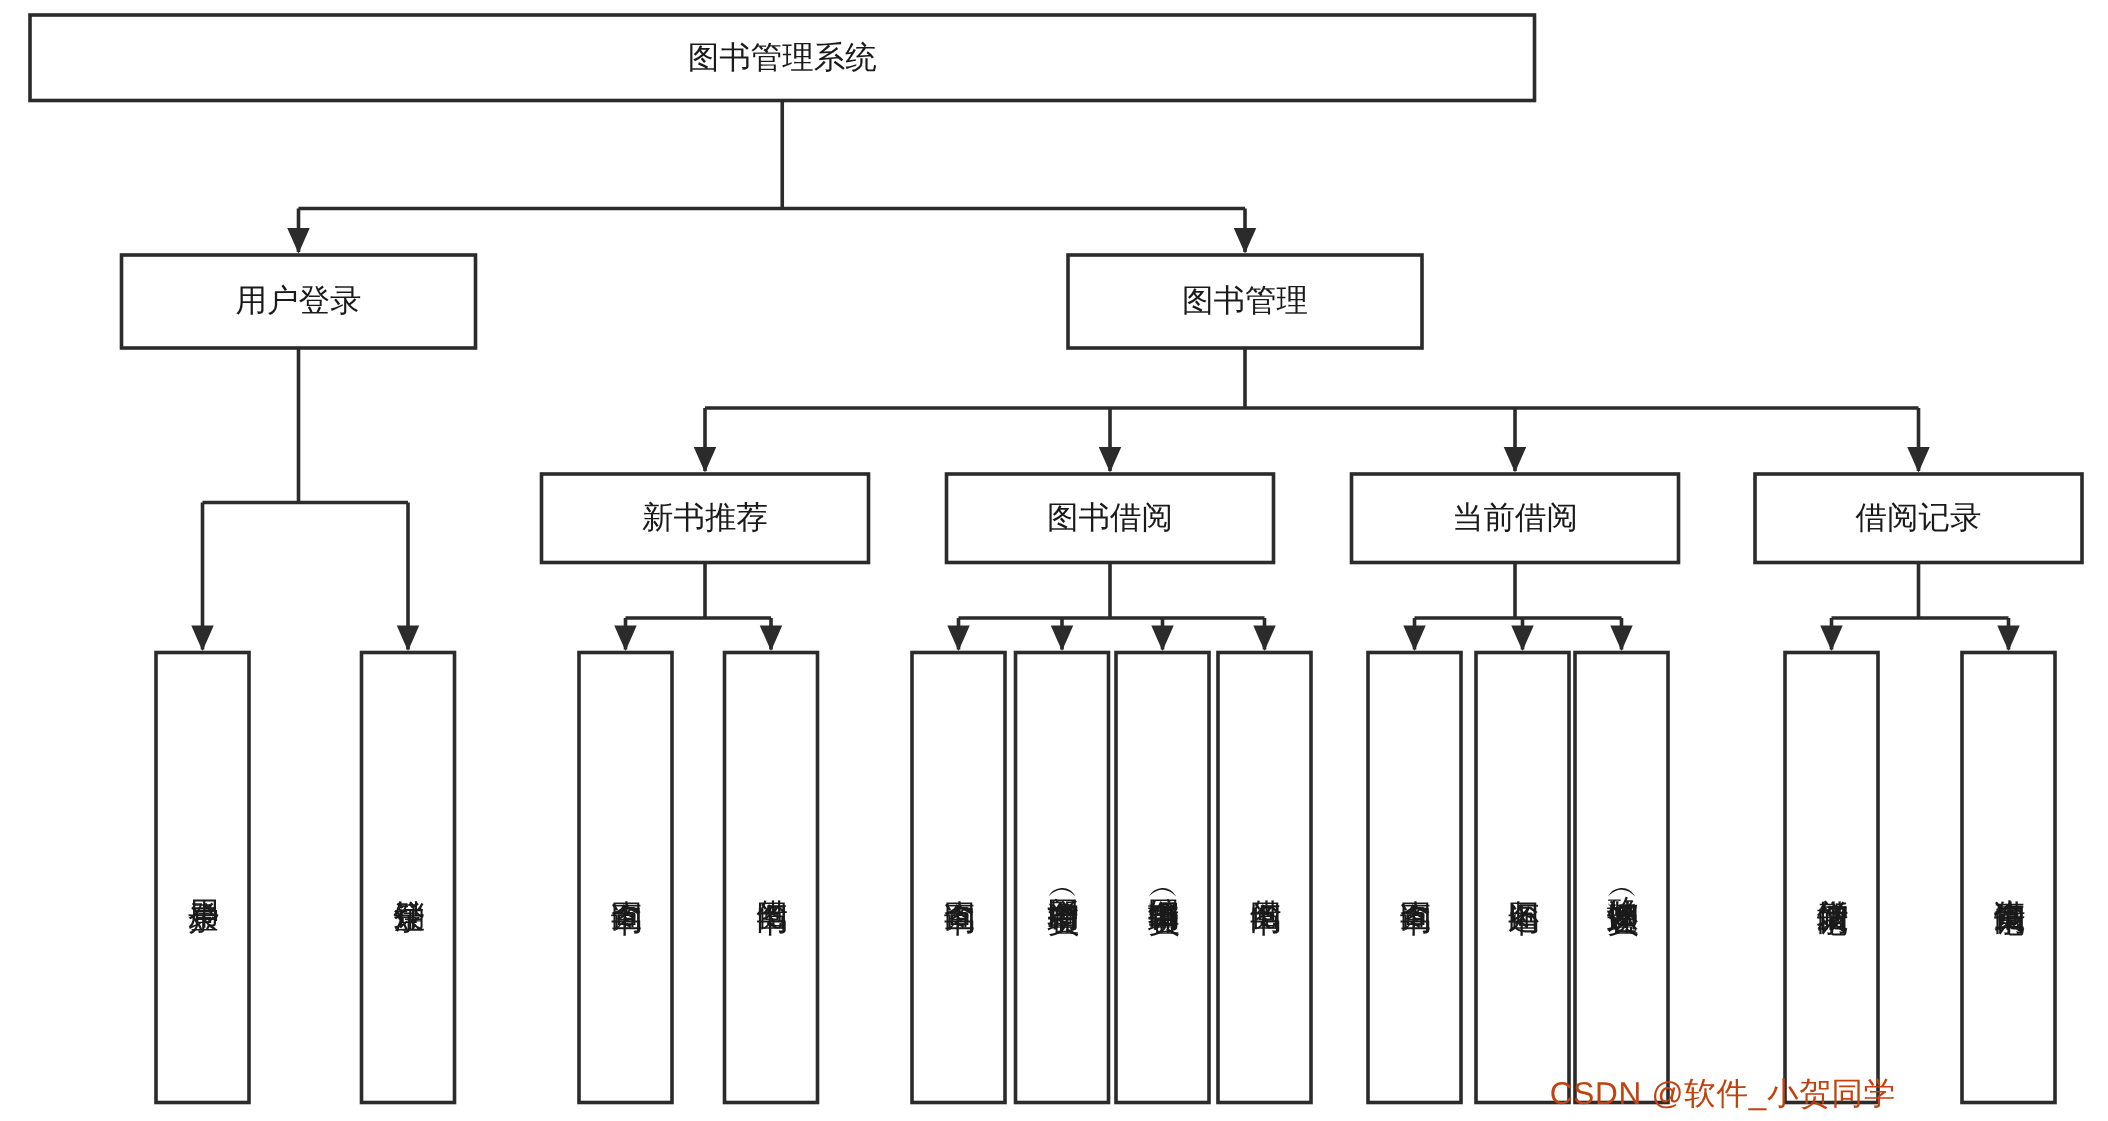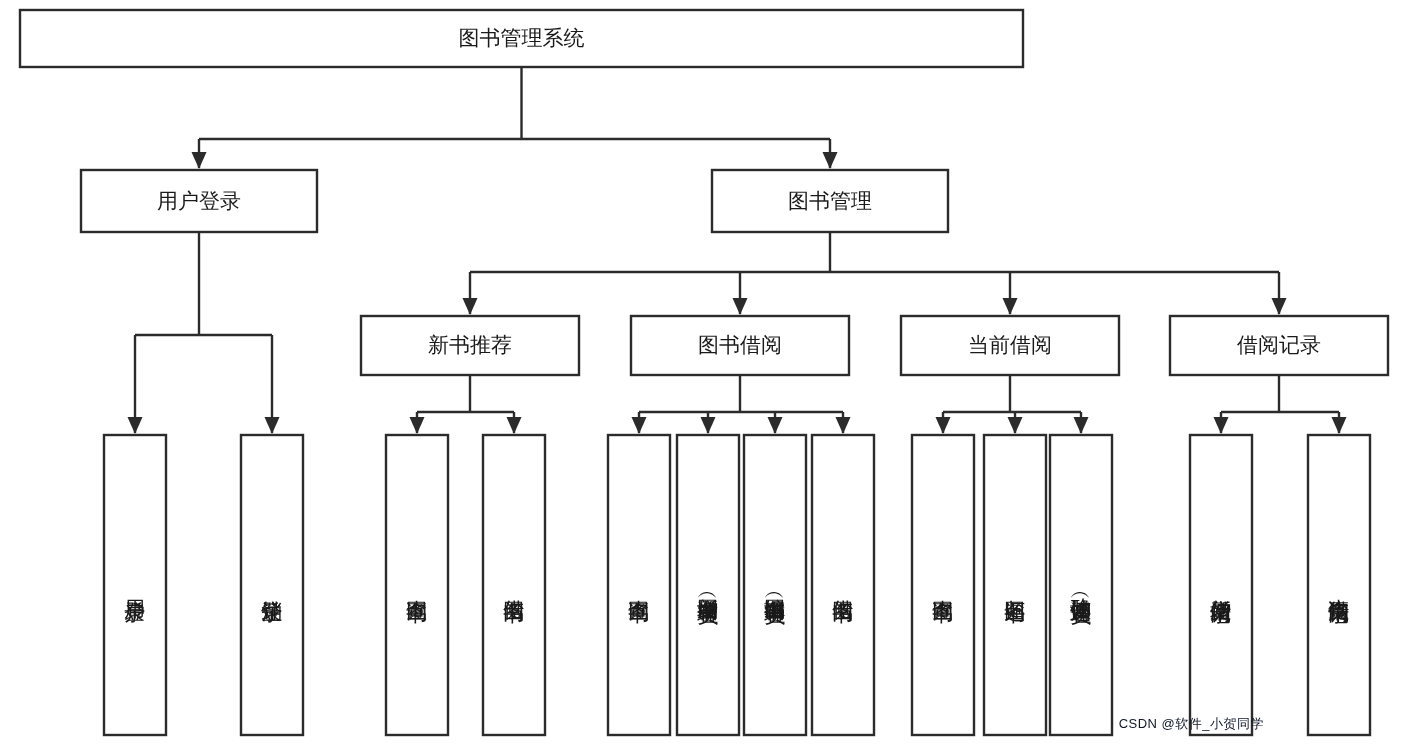--- a/index.html
+++ b/index.html
@@ -60,24 +60,24 @@
     letter-spacing: 1px;
     display: flex;
     align-items: center;
     justify-content: center;
     white-space: nowrap;
     pointer-events: none;
   }
   .watermark {
     position: absolute;
     right: 8px;
-    bottom: 14px;
+    bottom: 4px;
     font-family: "Liberation Sans", "DejaVu Sans", sans-serif;
-    font-size: 13px;
-    color: #0f172a;
+    font-size: 21px;
+    color: #c2410c;
     white-space: nowrap;
     letter-spacing: 0.5px;
   }
 </style>
 </head>
 <body>
 
 <div id="diagram-root">
 
   <svg class="diagram" viewBox="0 0 1405 747">

